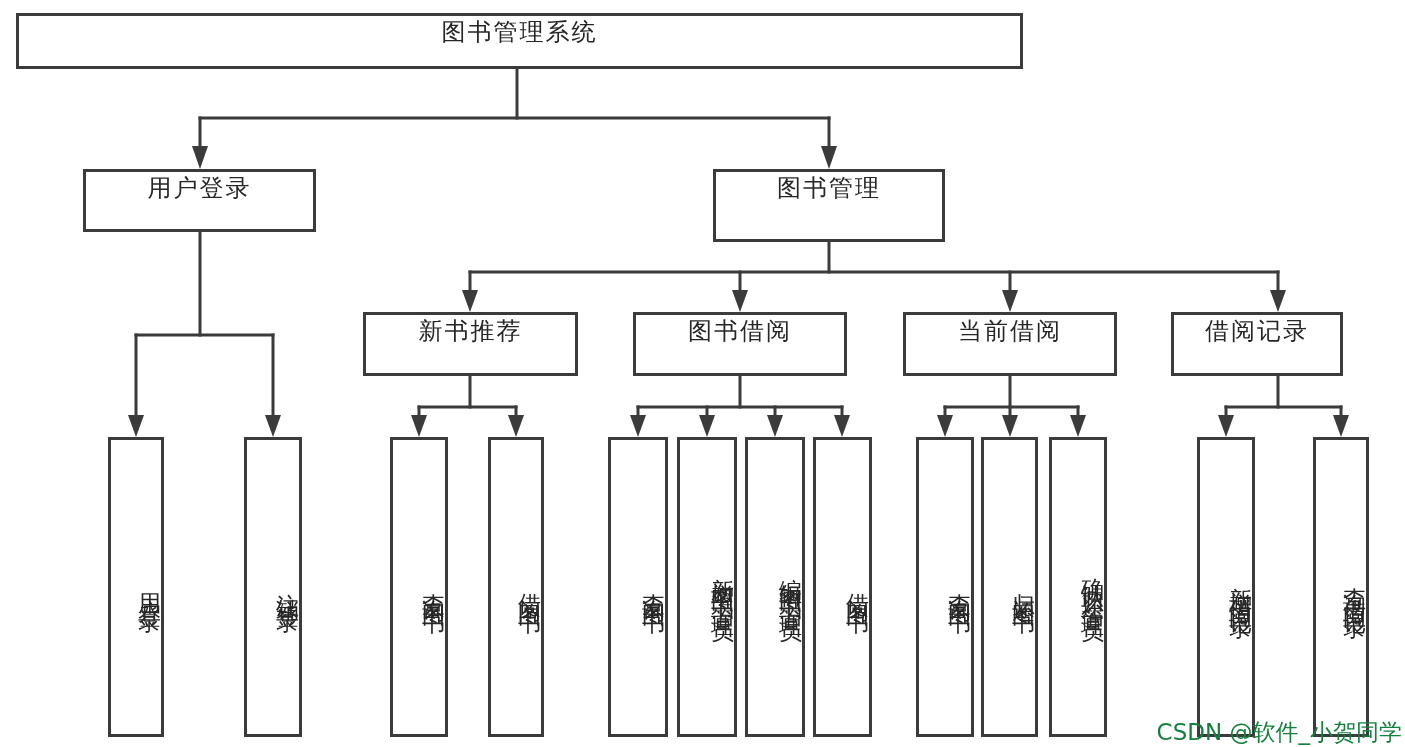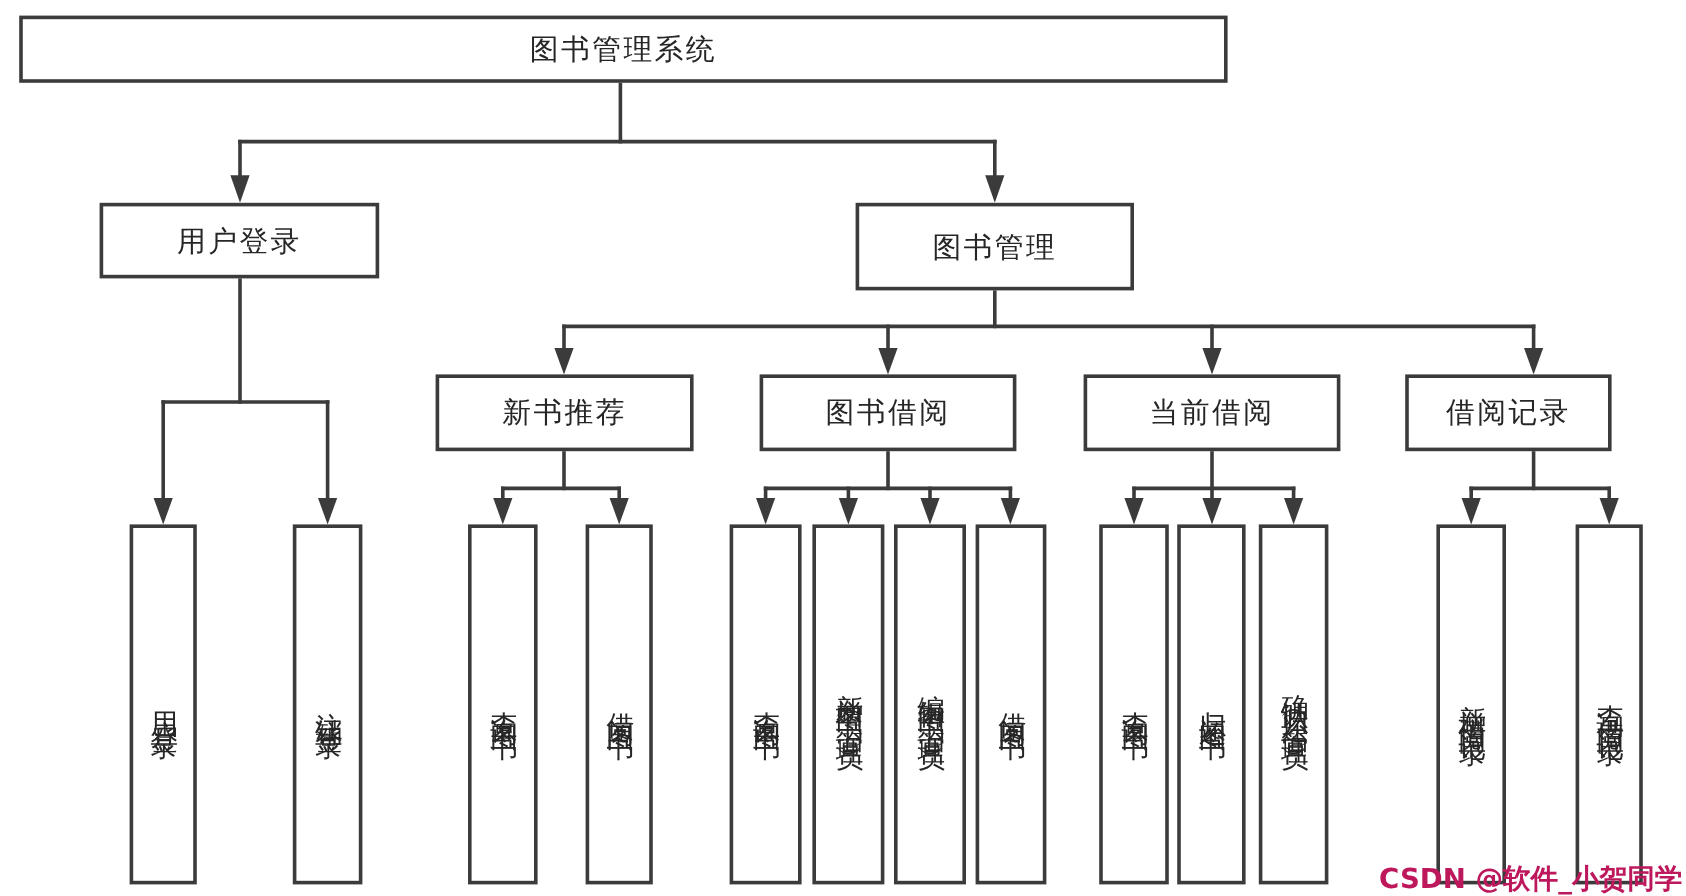--- a/index.html
+++ b/index.html
@@ -20,21 +20,21 @@
     left: 0;
     top: 0;
     z-index: 1;
   }
   .box {
     position: absolute;
     box-sizing: border-box;
     background: #ffffff;
     border: 3px solid #3b3b3b;
     display: flex;
-    align-items: center;
+    align-items: flex-start;
     justify-content: center;
     color: #262626;
     z-index: 2;
   }
   .h-box {
     font-size: 24px;
     letter-spacing: 2px;
     white-space: nowrap;
   }
   .v-box {
@@ -43,24 +43,23 @@
     font-size: 23px;
     letter-spacing: 6px;
     line-height: 1;
     text-align: center;
   }
   .watermark {
     position: absolute;
     top: 717px;
     right: 3px;
     font-size: 23px;
-    color: #be185d;
+    color: #15803d;
     white-space: nowrap;
     z-index: 3;
-    font-weight: bold;
   }
 </style>
 </head>
 <body>
 
 <div class="canvas">
 
   <svg class="connectors" width="1405" height="747" viewBox="0 0 1405 747" stroke="#3b3b3b" stroke-width="3" fill="none" stroke-linecap="square">
 
     <line x1="517" y1="69" x2="517" y2="118"></line>

